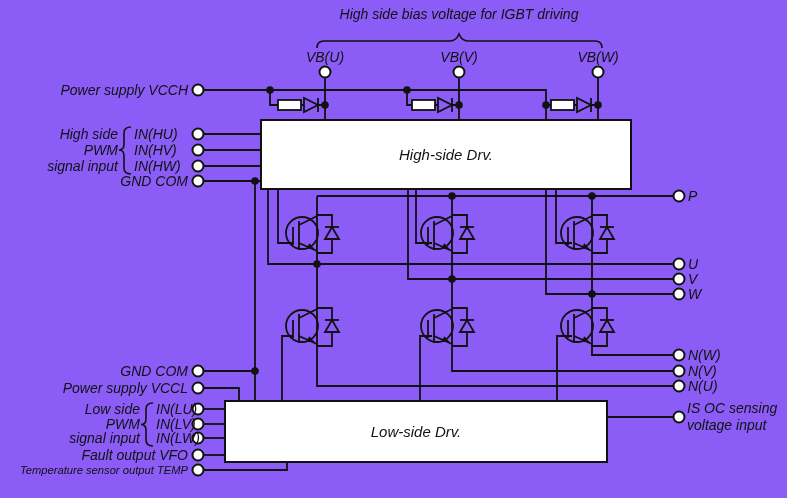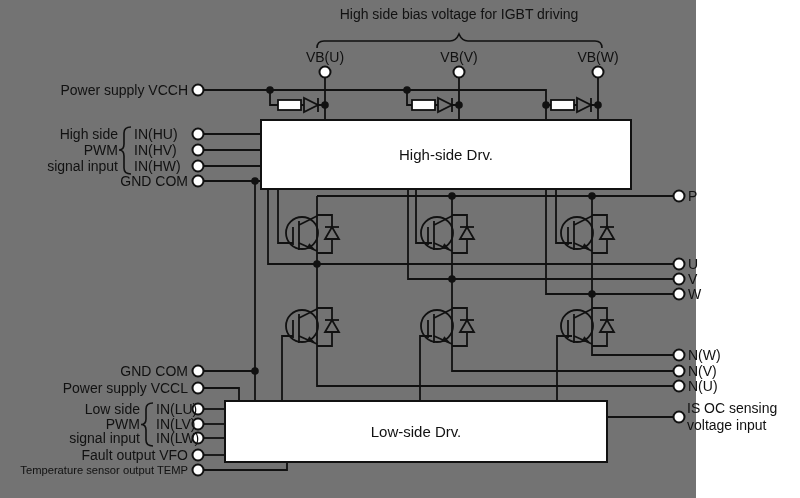--- a/index.html
+++ b/index.html
@@ -2,24 +2,25 @@
 <html><head>
 <meta charset="utf-8">
 <style>
   html, body {
     margin: 0;
     padding: 0;
     background: #ffffff;
   }
   .stage {
     position: relative;
-    width: 696px;
+    width: 787px;
     height: 498px;
-    background: #737373;
+    background: #8b5cf6;
     font-family: "Liberation Sans", sans-serif;
+    font-style: italic;
   }
   svg text {
     font-family: "Liberation Sans", sans-serif;
     fill: #111111;
   }
   .lbl   { font-size: 14px; }
   .lbl-sm{ font-size: 11.2px; }
   .blk   { font-size: 15px; }
 </style>
 </head>

